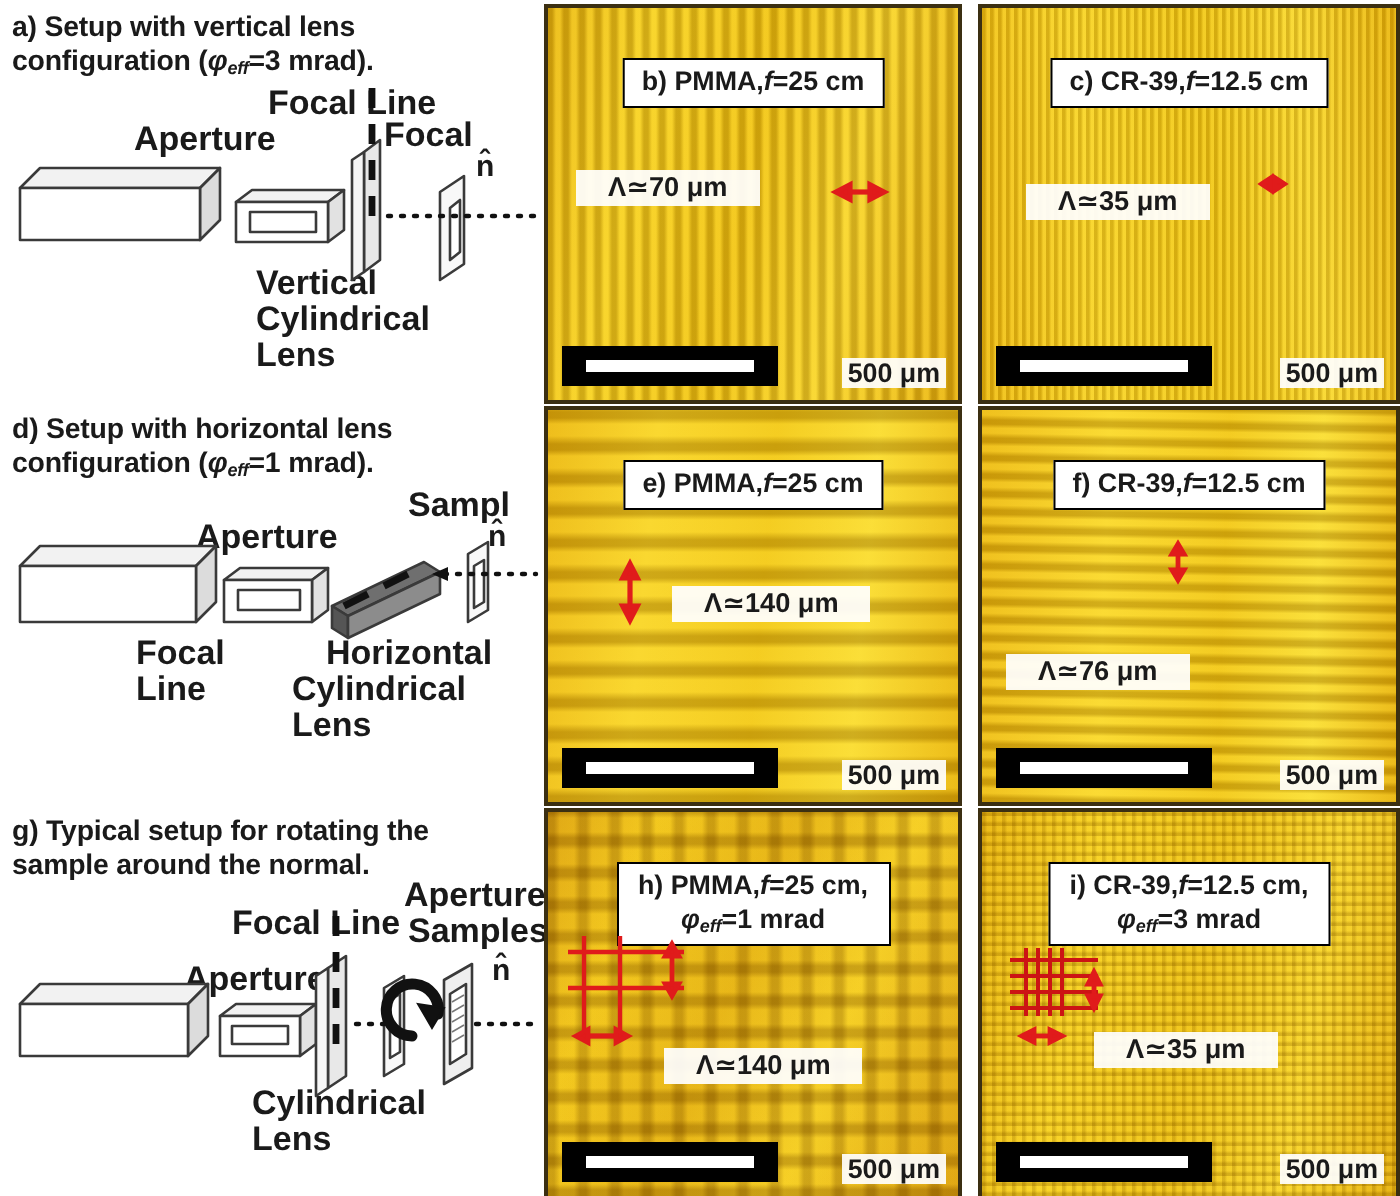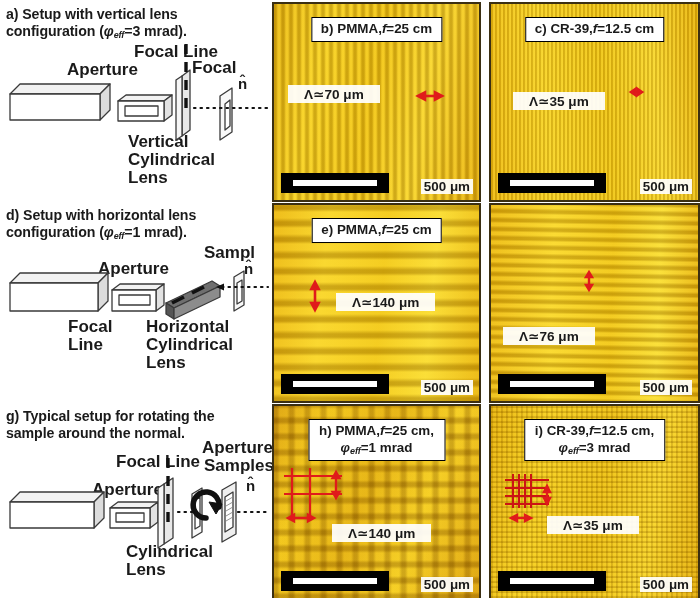--- a/index.html
+++ b/index.html
@@ -40,21 +40,21 @@
   .micro{
     position:relative;width:100%;height:100%;
     border:2px solid #3b2f12;
     overflow:hidden;
     background:#f5c518;
   }
   .tex{position:absolute;inset:0;}
 
   .title-box{
     position:absolute;left:50%;transform:translateX(-50%);
-    top:13px;
+    top:25px;
     background:#ffffff;border:1.6px solid #000;
     padding:3px 9px;
     font-size:13.4px;font-weight:bold;white-space:nowrap;
     text-align:center;line-height:1.25;
   }
   .title-box.two{padding:3px 10px;}
   .ital{font-style:italic;}
 
   .lam{
     position:absolute;
@@ -196,21 +196,21 @@
       <span>d) Setup with horizontal lens</span><br>
       <span>configuration (</span><span class="ital">φ</span><span class="sub">eff</span><span>=1 mrad).</span>
     </div>
 
     <div class="diagram" style="height:150px;">
       <div class="dg-label" style="left:198px;top:2px;">Sampl</div>
       <div class="dg-label" style="left:92px;top:18px;">Aperture</div>
       <div class="dg-label" style="left:238px;top:20px;font-size:15px;">n̂</div>
       <div class="dg-label" style="left:62px;top:76px;">Focal</div>
       <div class="dg-label" style="left:62px;top:94px;">Line</div>
-      <div class="dg-label" style="left:140px;top:76px;">Horizontal</div>
+      <div class="dg-label" style="left:157px;top:76px;">Horizontal</div>
       <div class="dg-label" style="left:140px;top:94px;">Cylindrical</div>
       <div class="dg-label" style="left:140px;top:112px;">Lens</div>
 
       <svg style="position:absolute;left:0;top:22px;" width="264" height="70" viewBox="0 0 264 70">
         <g stroke="#3a3a3a" stroke-width="1.3" fill="#ffffff" stroke-linejoin="round">
           <polygon points="4,20 14,10 102,10 92,20" fill="#f2f2f2"></polygon>
           <polygon points="92,20 102,10 102,38 92,48" fill="#dcdcdc"></polygon>
           <polygon points="4,20 92,20 92,48 4,48" fill="#ffffff"></polygon>
           <polygon points="106,27 114,21 158,21 150,27" fill="#f2f2f2"></polygon>
           <polygon points="150,27 158,21 158,42 150,48" fill="#e2e2e2"></polygon>
@@ -270,20 +270,24 @@
   <div class="cell col-c row-2">
     <div class="micro">
       <div class="tex" style="
         background:
           repeating-linear-gradient(1deg,
             rgba(128,85,0,0.32) 0px, rgba(128,85,0,0.32) 2px,
             rgba(255,230,105,0.20) 4.5px, rgba(255,230,105,0.20) 7px,
             rgba(128,85,0,0.32) 9px),
           linear-gradient(92deg,#ecb70b 0%,#fad826 30%,#f1c510 58%,#fadf30 80%,#e7b007 100%);
       "></div>
+      <div class="title-box">
+        <span>f)</span>
+        <span>CR-39,</span><span class="ital">f</span><span>=12.5 cm</span>
+      </div>
       <svg class="ann" style="left:92px;top:66px;" width="12" height="20">
         <g stroke="#e01b1b" stroke-width="2.4" fill="#e01b1b">
           <line x1="6" y1="4" x2="6" y2="16"></line>
           <polygon points="6,1 3,6 9,6"></polygon>
           <polygon points="6,19 3,14 9,14"></polygon>
         </g>
       </svg>
       <div class="lam" style="left:12px;top:96px;margin-top:26px;">Λ≃76 μm</div>
       <div class="scalebar">
           <div class="inner"></div>

